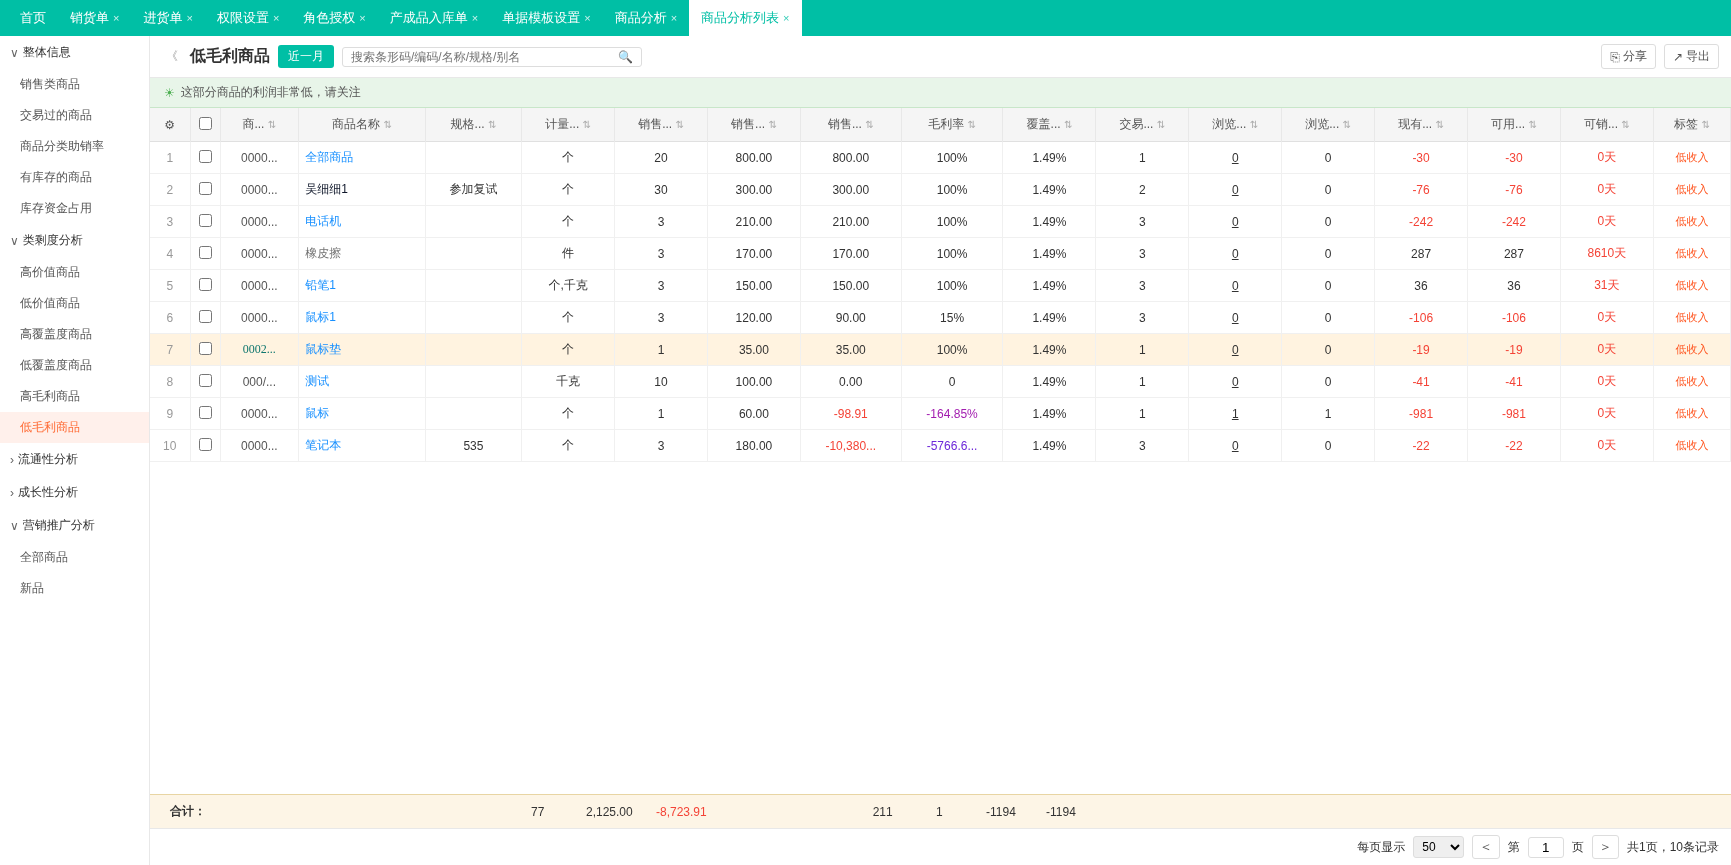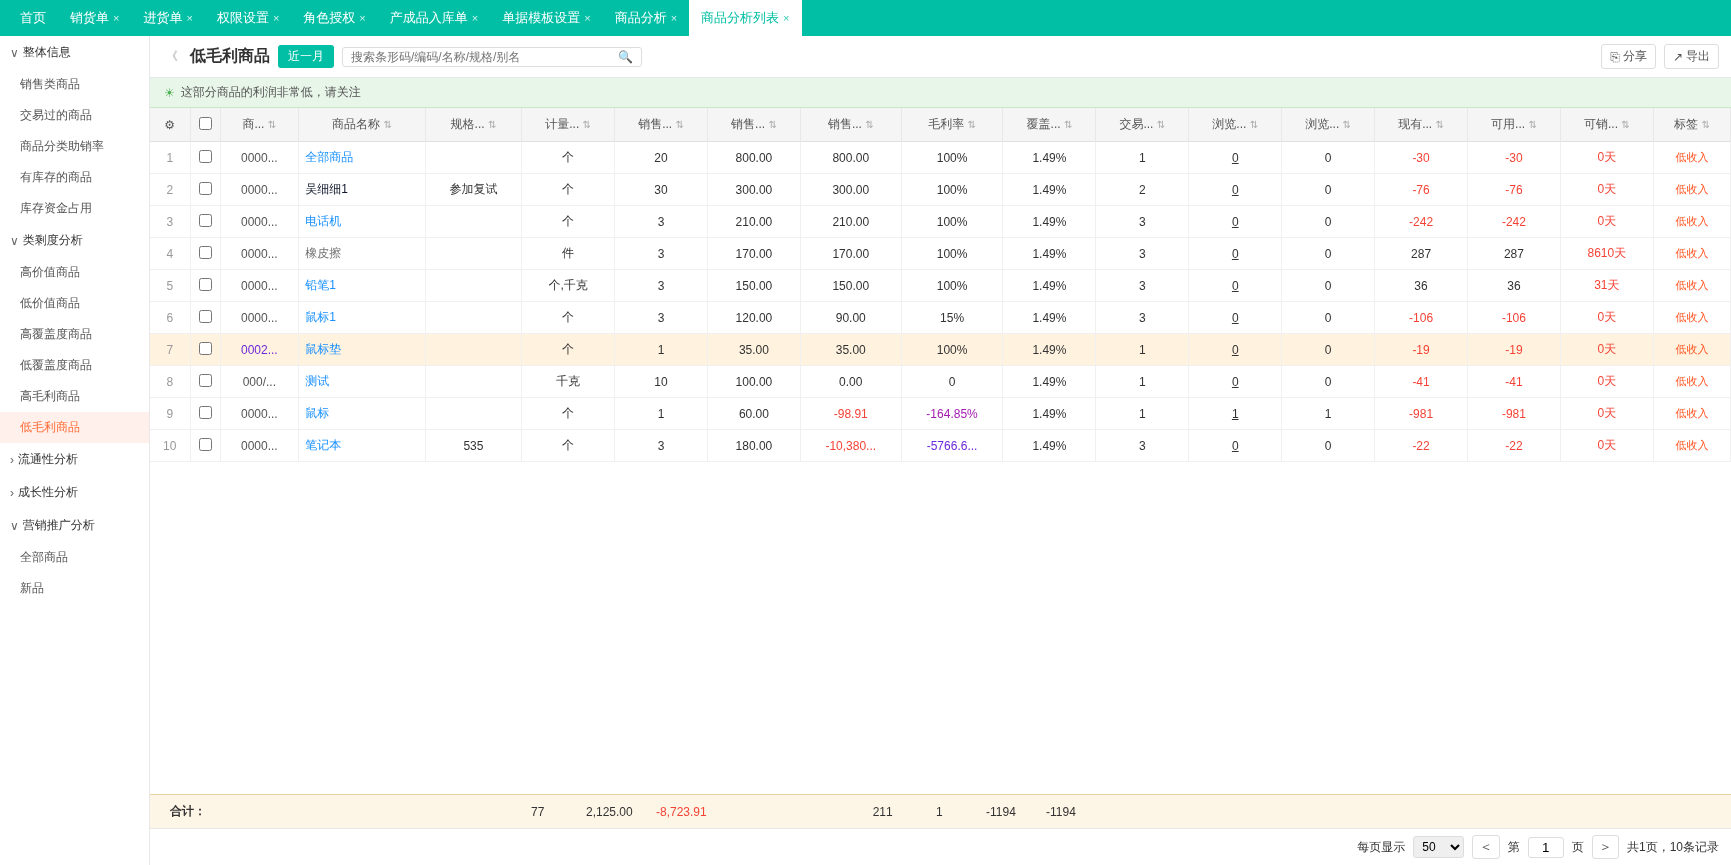--- a/index.html
+++ b/index.html
@@ -474,21 +474,21 @@
       <td class="underline-link">0</td>
       <td>0</td>
       <td style="color:#f44336">-106</td>
       <td style="color:#f44336">-106</td>
       <td style="color:#f44336;">0天</td>
       <td><span class="tag-low">低收入</span></td>
     </tr>
             <tr class="highlighted">
       <td style="color:#999;">7</td>
       <td><input type="checkbox" style=""></td>
-      <td style="color:#6d28d9;">0002...</td>
+      <td style="color:#0f766e;font-family:Liberation Serif, serif;">0002...</td>
       <td class="text-left" style="color:#1890ff;cursor:pointer;">鼠标垫</td>
       <td></td>
       <td>个</td>
       <td>1</td>
       <td>35.00</td>
       <td style="">35.00</td>
       <td style="">100%</td>
       <td>1.49%</td>
       <td>1</td>
       <td class="underline-link">0</td>

